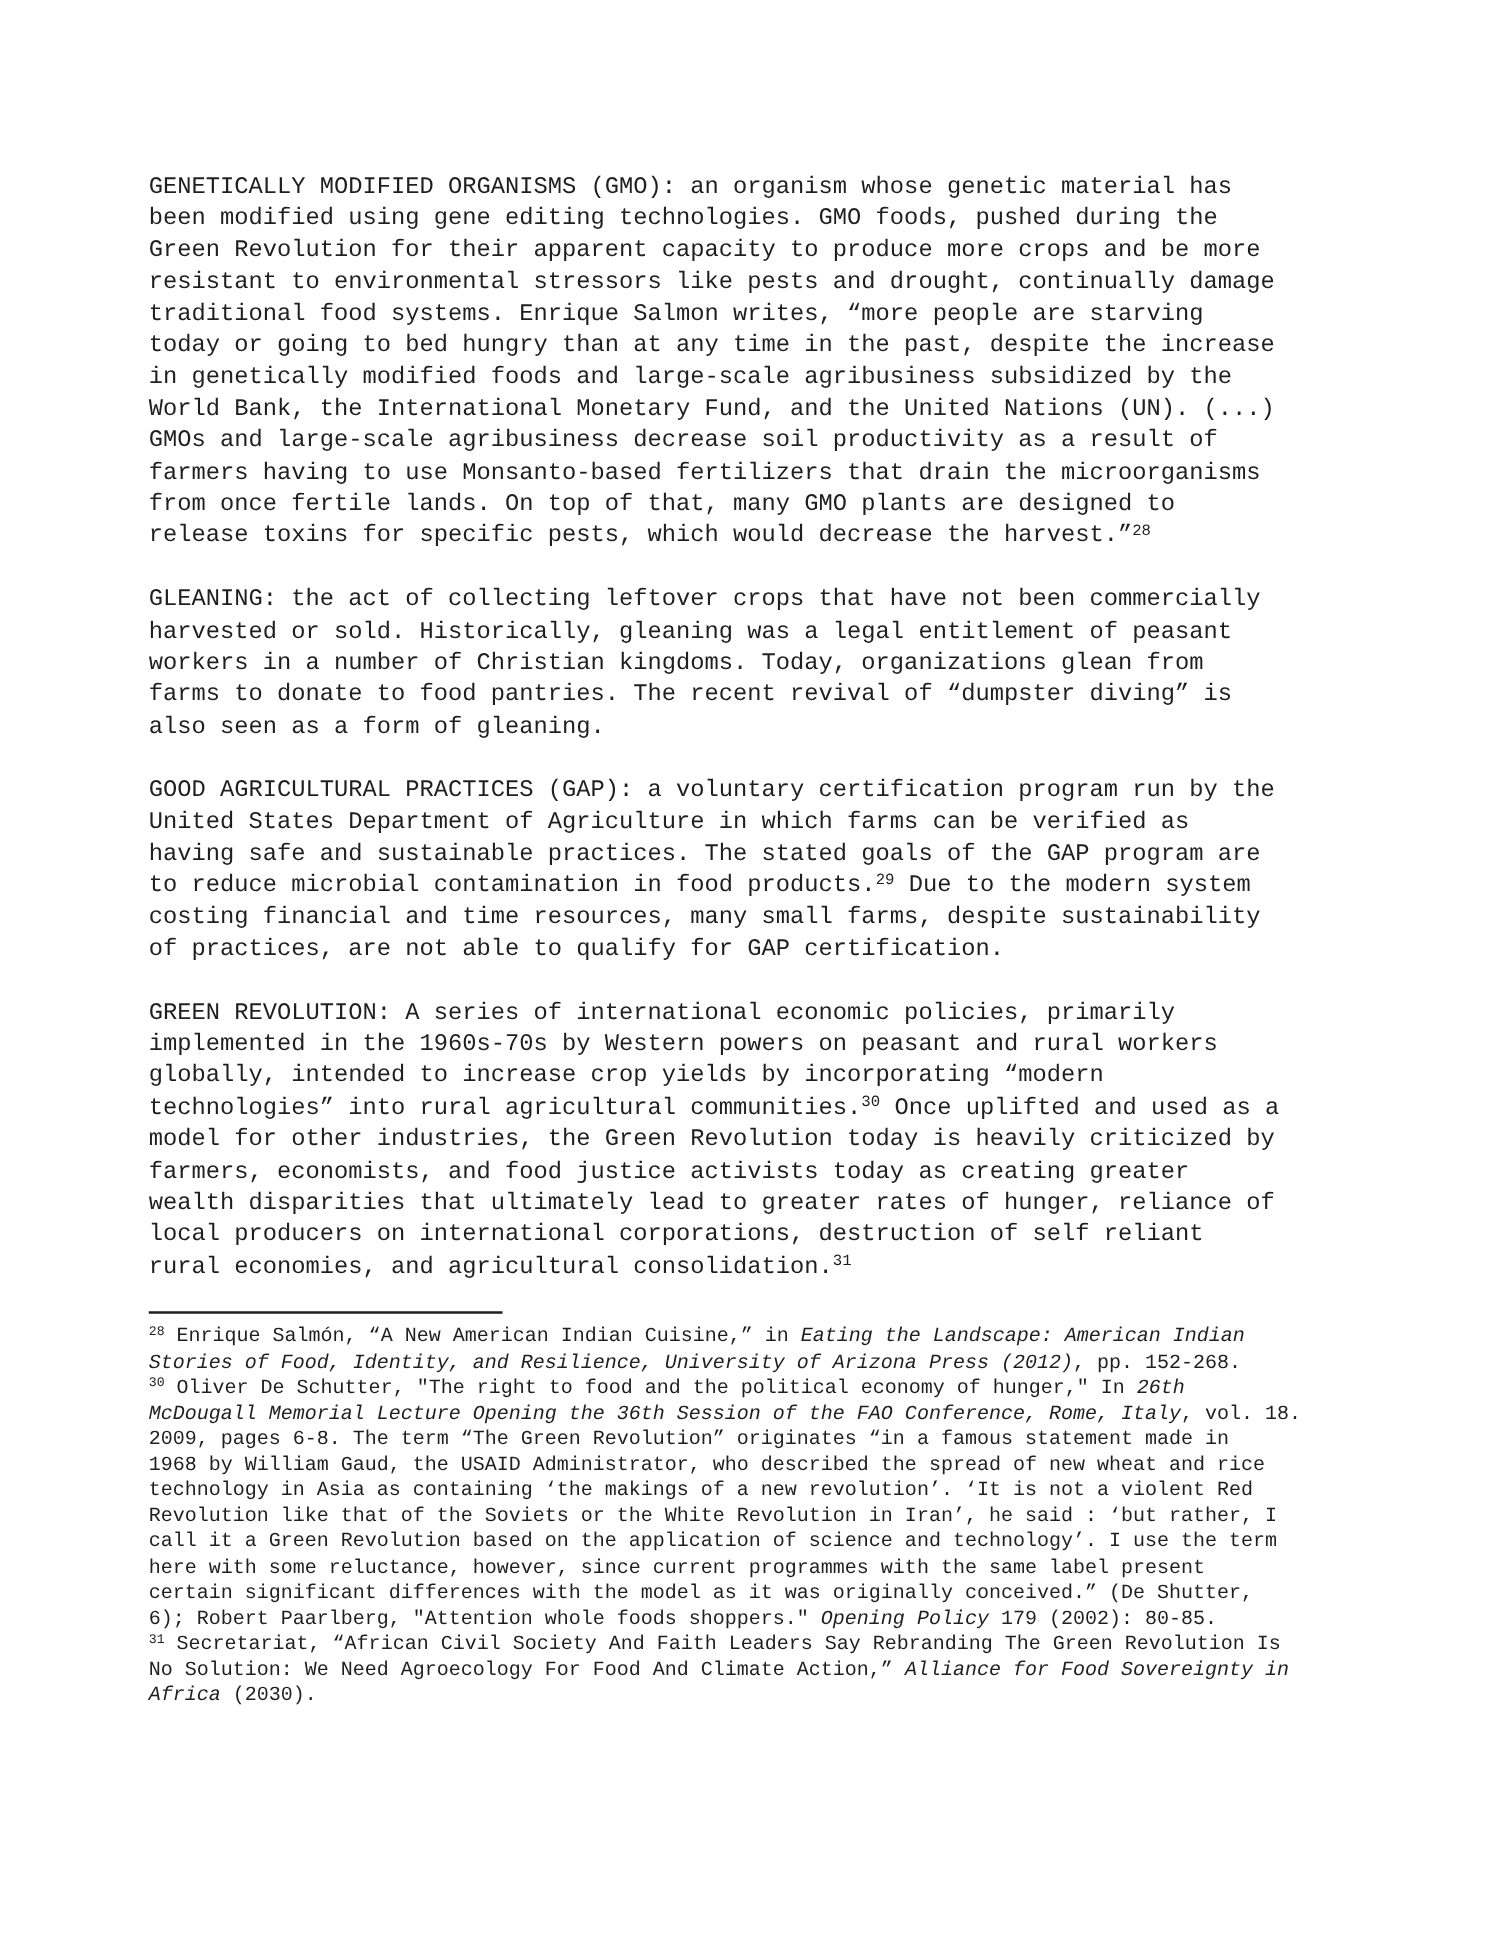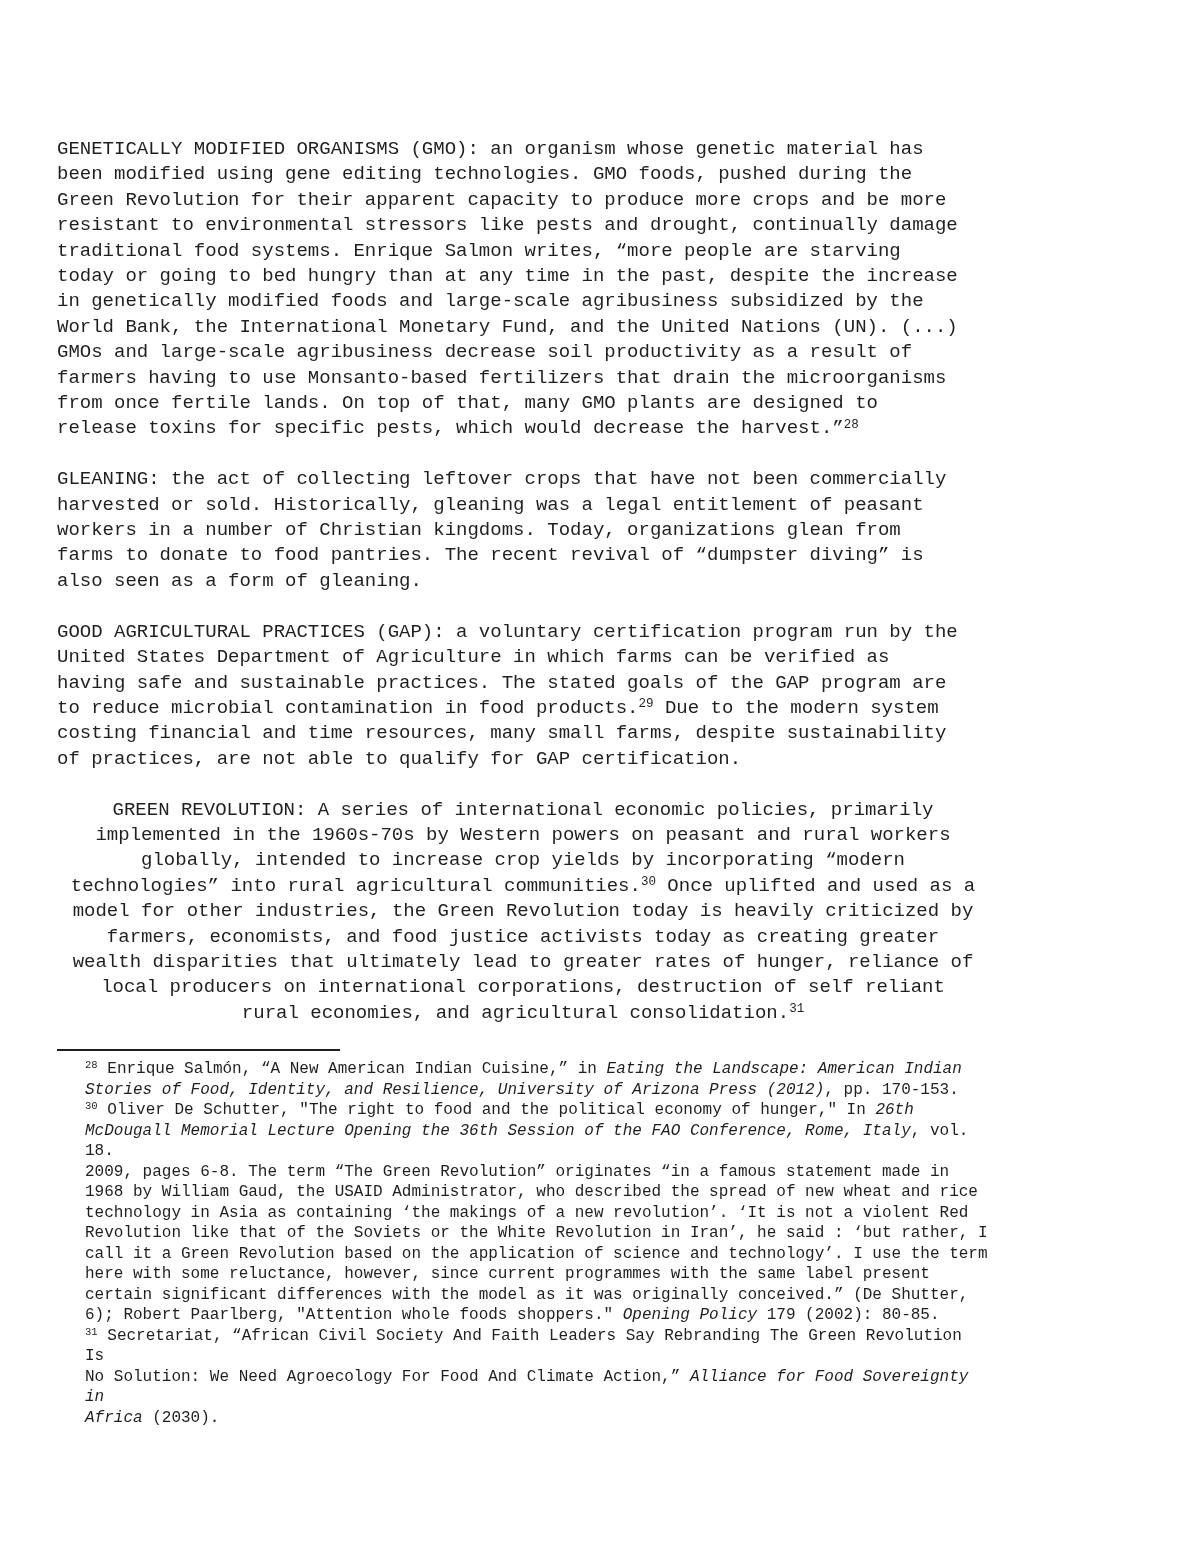--- a/index.html
+++ b/index.html
@@ -9,42 +9,41 @@
   }
   .page {
     position: relative;
     width: 1200px;
     height: 1553px;
     background: #ffffff;
     overflow: hidden;
     font-family: "Liberation Mono", "DejaVu Sans Mono", monospace;
     color: #1f1f1f;
     box-sizing: border-box;
-    padding: 137px 0 0 57px;
+    padding: 137px 0 0 119px;
   }
   .content {
     width: 932px;
   }
   .para {
     font-size: 19px;
     line-height: 25.4px;
     white-space: pre-wrap;
     margin: 0 0 25.4px 0;
   }
-  .para:last-child { margin-bottom: 6px; text-align: center; }
+  .para:last-child { margin-bottom: 6px; }
   .fn-separator {
     width: 283px;
     border: none;
     border-top: 2px solid #1f1f1f;
     margin: 23px 0 8px 0;
   }
   .footnotes {
     font-size: 16px;
     line-height: 20.5px;
-    margin-left: 28px;
   }
   .footnote {
     white-space: pre-wrap;
     margin: 0;
   }
   .it { font-style: italic; }
   sup.sup {
     font-size: 0.66em;
     line-height: 0;
     vertical-align: baseline;
@@ -90,21 +89,21 @@
 farmers, economists, and food justice activists today as creating greater
 wealth disparities that ultimately lead to greater rates of hunger, reliance of
 local producers on international corporations, destruction of self reliant
 rural economies, and agricultural consolidation.</span><sup class="sup">31</sup></div>
     </div>
 
     <hr class="fn-separator">
 
     <div class="footnotes">
       <div class="footnote"><sup class="sup">28</sup><span> Enrique Salmón, “A New American Indian Cuisine,” in </span><span class="it">Eating the Landscape: American Indian
-Stories of Food, Identity, and Resilience, University of Arizona Press (2012)</span><span>, pp. 170-153.</span></div>
+Stories of Food, Identity, and Resilience, University of Arizona Press (2012)</span><span>, pp. 152-268.</span></div>
       <div class="footnote"><sup class="sup">30</sup><span> Oliver De Schutter, "The right to food and the political economy of hunger," In </span><span class="it">26th
 McDougall Memorial Lecture Opening the 36th Session of the FAO Conference, Rome, Italy</span><span>, vol. 18.
 2009, pages 6-8. The term “The Green Revolution” originates “in a famous statement made in
 1968 by William Gaud, the USAID Administrator, who described the spread of new wheat and rice
 technology in Asia as containing ‘the makings of a new revolution’. ‘It is not a violent Red
 Revolution like that of the Soviets or the White Revolution in Iran’, he said : ‘but rather, I
 call it a Green Revolution based on the application of science and technology’. I use the term
 here with some reluctance, however, since current programmes with the same label present
 certain significant differences with the model as it was originally conceived.” (De Shutter,
 6); Robert Paarlberg, "Attention whole foods shoppers." </span><span class="it">Opening Policy</span><span> 179 (2002): 80-85.</span></div>

